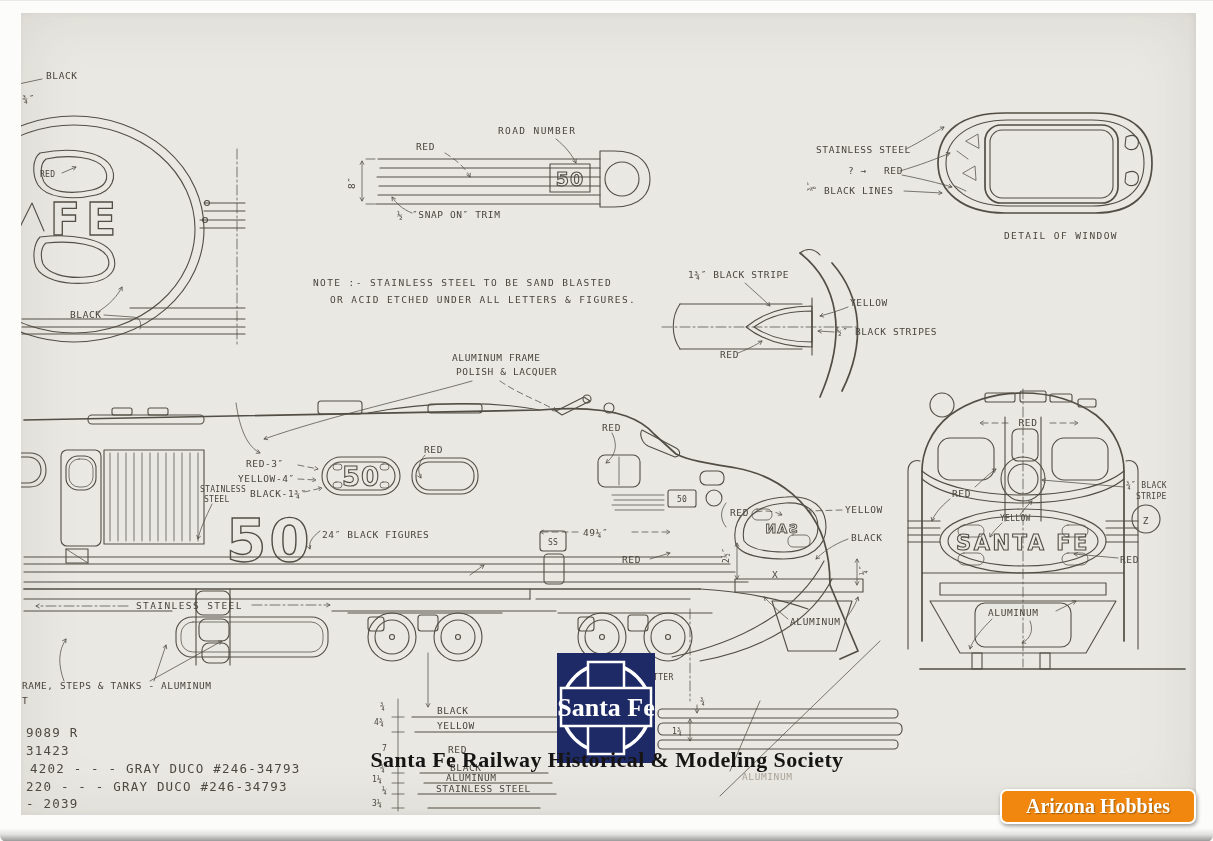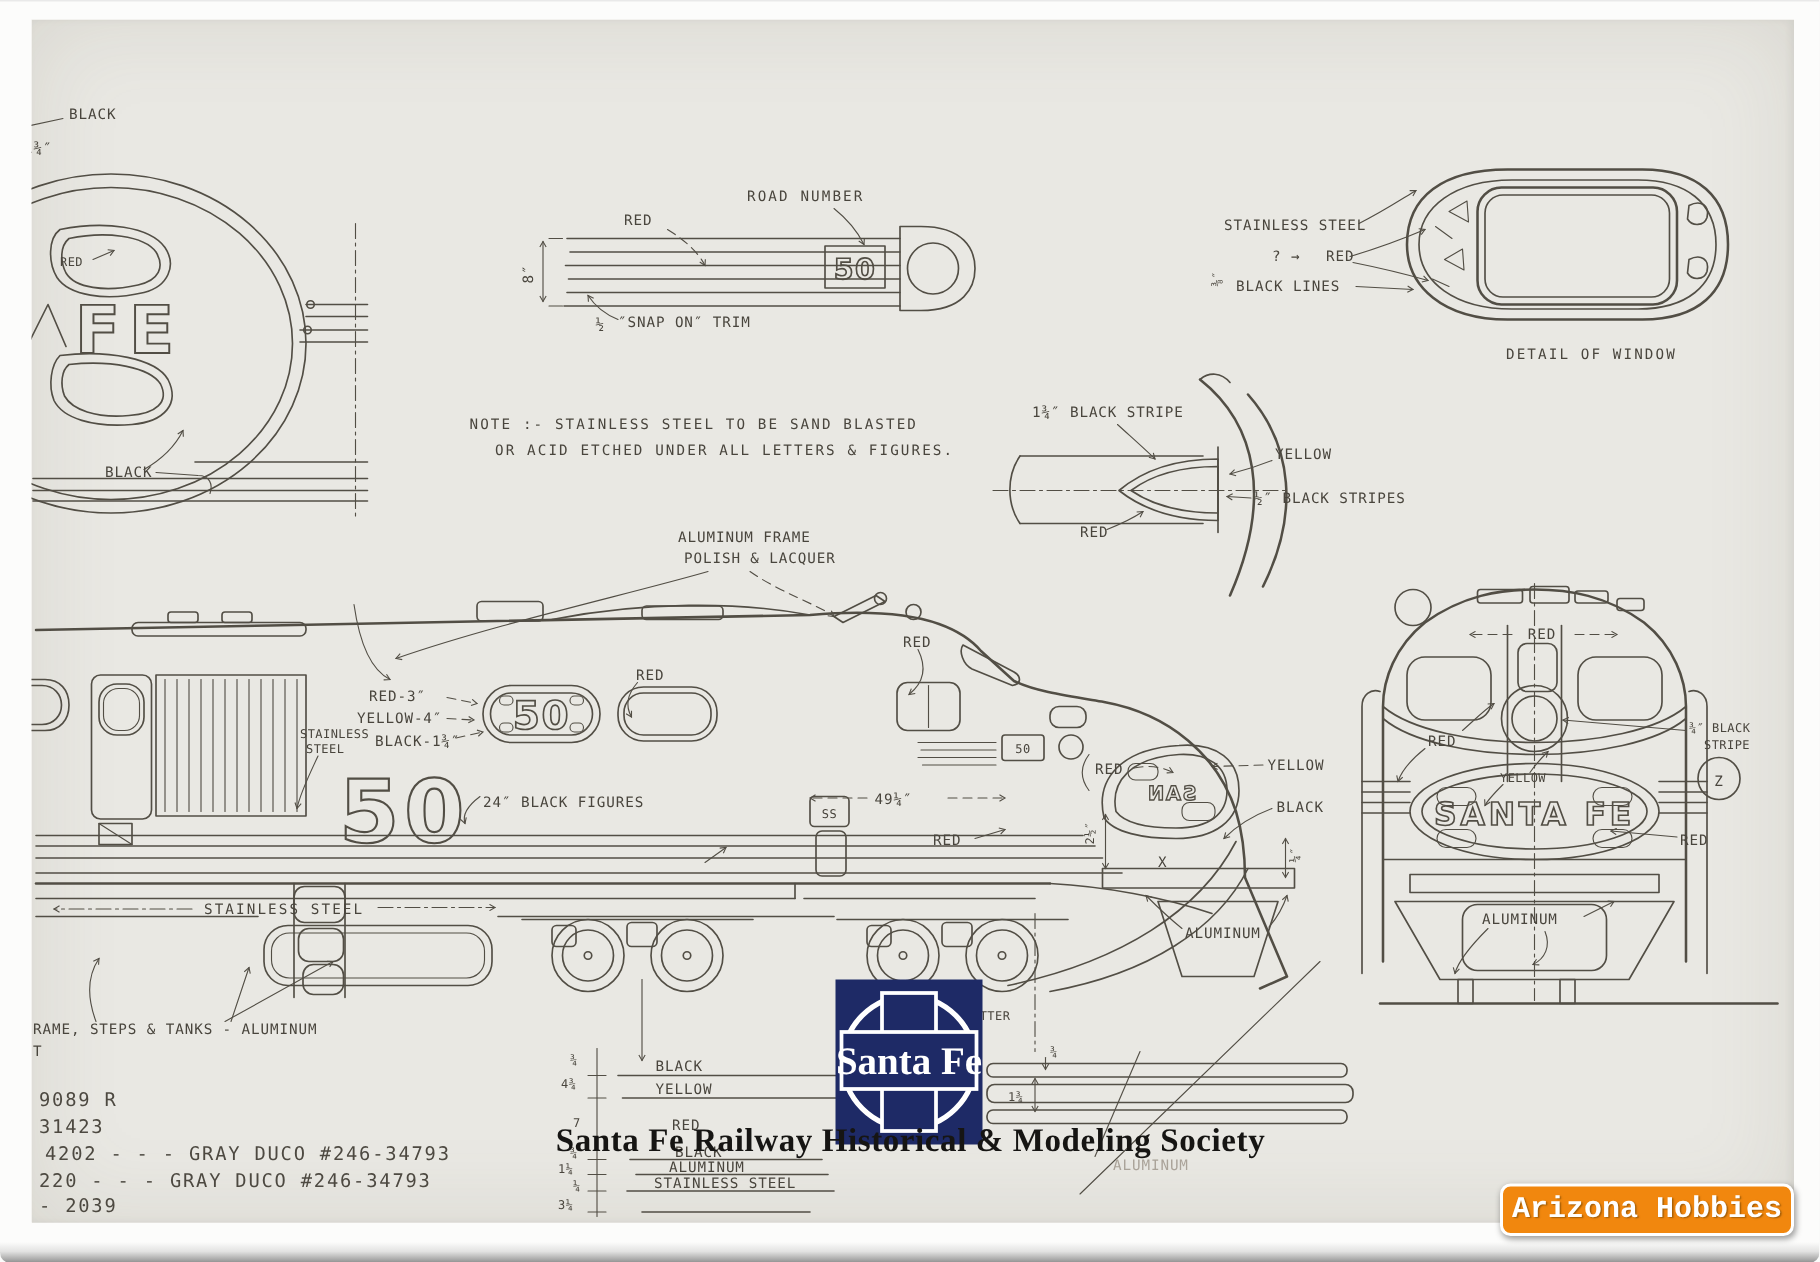--- a/index.html
+++ b/index.html
@@ -19,21 +19,21 @@
   .wide{letter-spacing:1.4px;}
   .sm{font-size:8px;letter-spacing:.3px;}
   .hand{fill:#4d4941;font-family:"DejaVu Sans Mono",monospace;font-size:12.5px;letter-spacing:1.2px;}
   .outl{fill:none;stroke:#524e45;font-family:"DejaVu Sans",sans-serif;font-weight:bold;}
   .faint{fill:#aaa399;}
   .society{fill:#161513;font-family:"Liberation Serif",serif;font-weight:bold;font-size:22px;letter-spacing:.4px;}
   .logotext{fill:#ffffff;font-family:"Liberation Serif",serif;font-weight:bold;font-size:26px;}
   .badge{position:absolute;left:1000px;top:788px;width:192px;height:31px;background:#f1870e;
     border:2.5px solid #ffffff;border-radius:7px;box-shadow:1px 2px 4px rgba(0,0,0,.4);
     display:flex;align-items:center;justify-content:center;}
-  .badge span{color:#fff;font-family:Liberation Mono, monospace;font-weight:bold;font-size:20px;
+  .badge span{color:#fff;font-family:Liberation Serif, serif;font-weight:bold;font-size:20px;
     text-shadow:1px 1px 1px rgba(100,60,0,.55);white-space:nowrap;text-align:right;}
 </style>
 </head>
 <body>
 
 <div class="photo">
   <div class="paper"></div>
 
   <svg class="overlay" width="1213" height="841" viewBox="0 0 1213 841">
     <defs>

